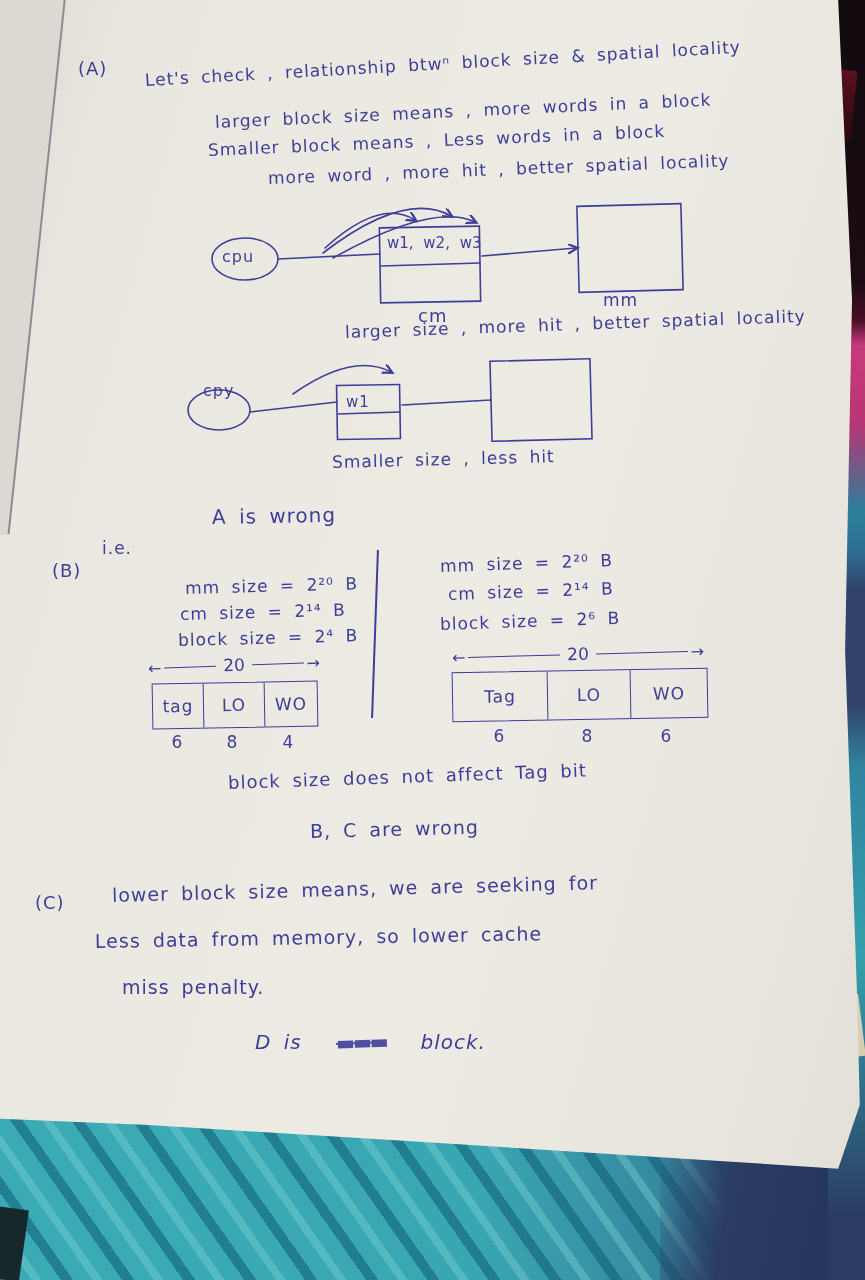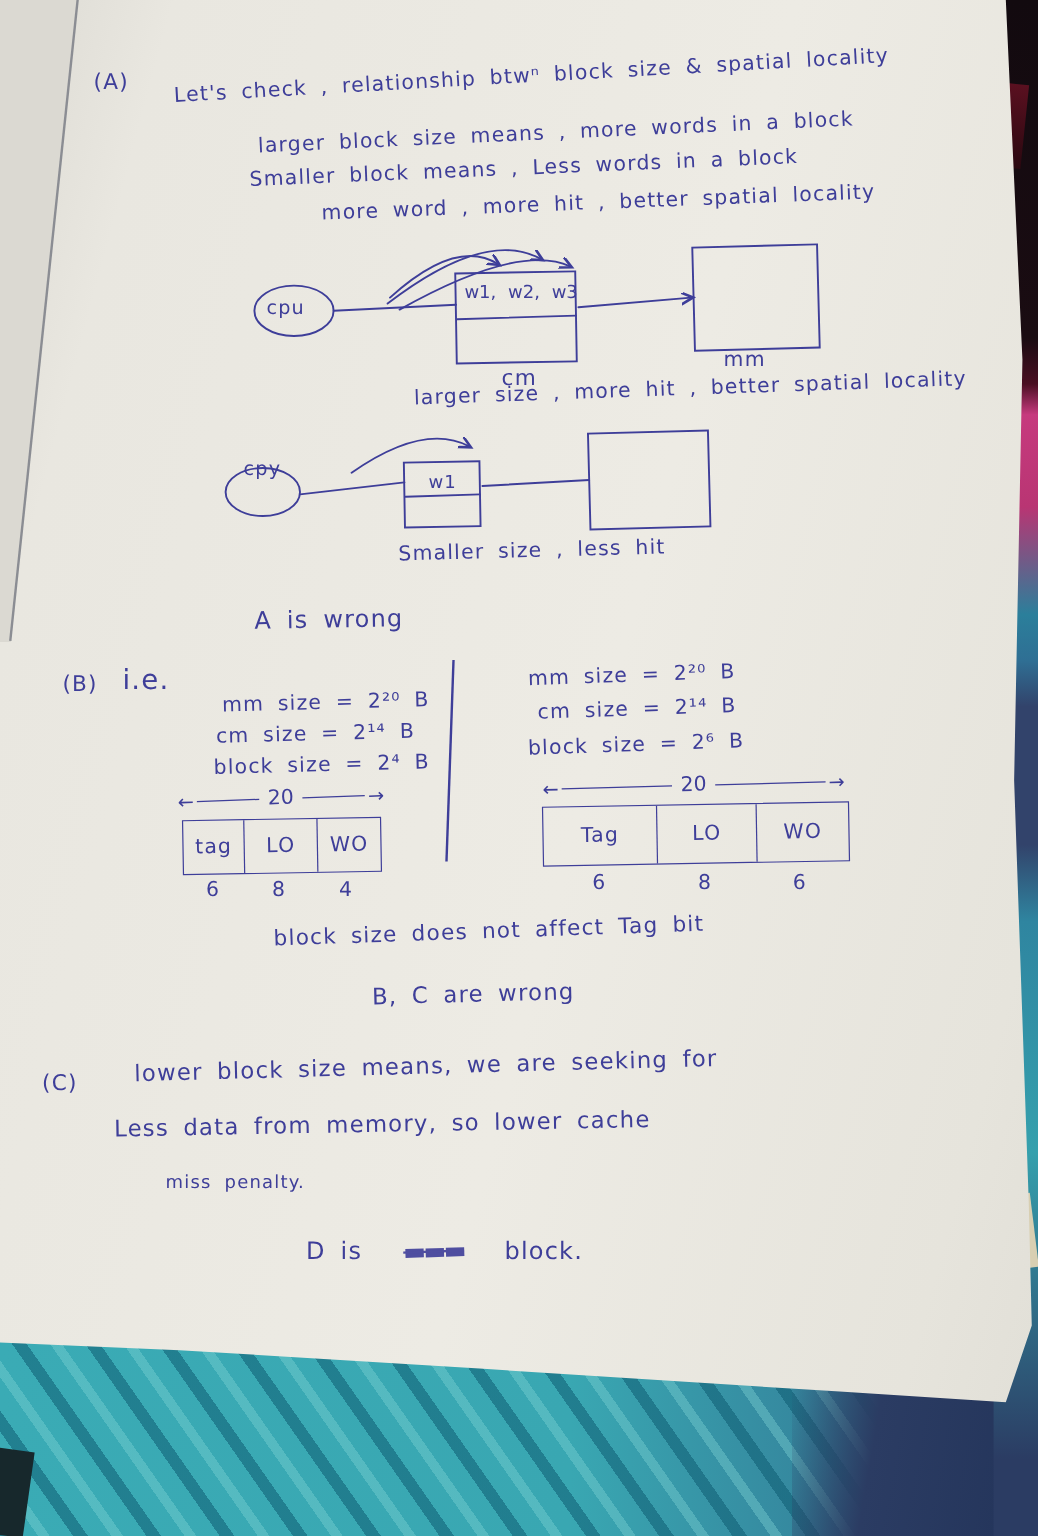--- a/index.html
+++ b/index.html
@@ -106,27 +106,27 @@
     </defs>
     <ellipse cx="34" cy="58" rx="31" ry="20"></ellipse>
     <line x1="65" y1="60" x2="152" y2="50"></line>
     <rect x="152" y="33" width="63" height="54" transform="rotate(-1 183 60)"></rect>
     <line x1="153" y1="62" x2="215" y2="60"></line>
     <path d="M108,42 Q168,0 206,20" marker-end="url(#ah2)"></path>
     <line x1="217" y1="53" x2="306" y2="48"></line>
     <rect x="306" y="8" width="100" height="80" transform="rotate(-1.5 356 48)"></rect>
   </svg>
   <div class="ink" style="left:203px;top:381px;font-size:16px;">cpy</div>
-  <div class="ink" style="left:357px;top:393px;font-size:15px;">w1</div>
+  <div class="ink" style="left:346px;top:393px;font-size:15px;">w1</div>
   <div class="ink rot" style="left:332px;top:452px;transform:rotate(-1.5deg);">Smaller size , less hit</div>
 
   <div class="ink rot" style="left:212px;top:505px;font-size:20px;transform:rotate(-1deg);">A is wrong</div>
 
   <div class="ink" style="left:52px;top:560px;font-size:18px;">(B)</div>
-  <div class="ink" style="left:102px;top:554px;font-size:23px;">i.e.</div>
+  <div class="ink" style="left:102px;top:538px;font-size:17px;">i.e.</div>
 
   <div class="ink rot" style="left:185px;top:578px;transform:rotate(-1.5deg);">mm size = 2²⁰ B</div>
   <div class="ink rot" style="left:180px;top:604px;transform:rotate(-1.5deg);">cm size = 2¹⁴ B</div>
   <div class="ink rot" style="left:178px;top:630px;transform:rotate(-1.5deg);">block size = 2⁴ B</div>
 
   <div class="divider-line" style="left:374px;top:550px;height:168px;"></div>
 
   <div class="ink rot" style="left:440px;top:556px;transform:rotate(-2deg);">mm size = 2²⁰ B</div>
   <div class="ink rot" style="left:448px;top:584px;transform:rotate(-2deg);">cm size = 2¹⁴ B</div>
   <div class="ink rot" style="left:440px;top:614px;transform:rotate(-2deg);">block size = 2⁶ B</div>
@@ -166,21 +166,21 @@
     <div class="cell" style="width:82px;">8</div>
     <div class="cell" style="width:76px;">6</div>
   </div>
 
   <div class="ink rot" style="left:228px;top:772px;font-size:18px;transform:rotate(-2deg);">block size does not affect Tag bit</div>
   <div class="ink rot" style="left:310px;top:820px;font-size:19px;transform:rotate(-1.5deg);">B, C  are wrong</div>
 
   <div class="ink" style="left:35px;top:892px;font-size:18px;">(C)</div>
   <div class="ink rot" style="left:112px;top:884px;font-size:19px;transform:rotate(-1.5deg);">lower block size means, we are seeking for</div>
   <div class="ink rot" style="left:95px;top:930px;font-size:19px;transform:rotate(-1deg);">Less data from memory, so lower cache</div>
-  <div class="ink" style="left:138px;top:976px;font-size:15px;">miss penalty.</div>
+  <div class="ink" style="left:122px;top:976px;font-size:19px;">miss penalty.</div>
 
-  <div class="ink verdict-row" style="left:255px;top:1030px;font-size:20px;">
+  <div class="ink verdict-row" style="left:255px;top:1030px;font-size:20px;font-style:italic;">
     <span>D is</span>
     <span class="scribble">▬▬▬</span>
     <span>block.</span>
   </div>
 
 </div>
 
 </body></html>

